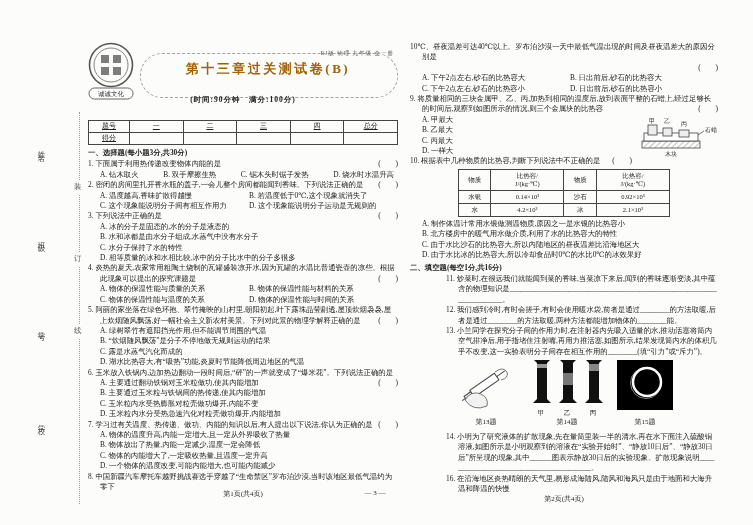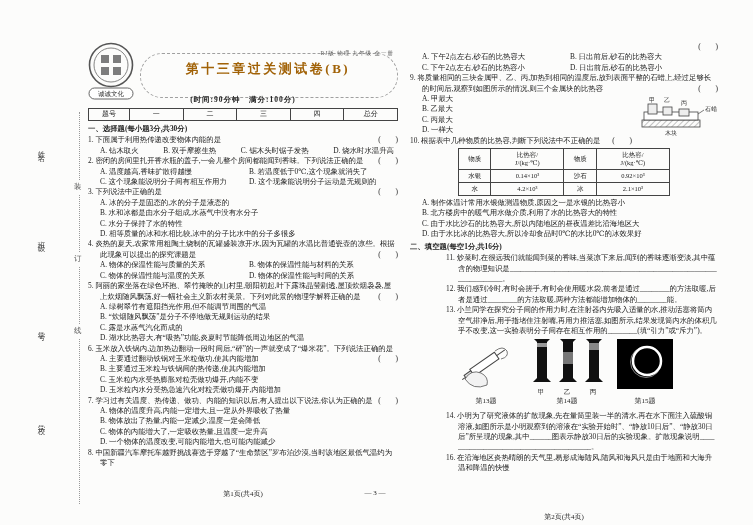--- a/index.html
+++ b/index.html
@@ -23,21 +23,21 @@
   #seal{position:absolute;left:-2px;top:0;}
   #title-box{position:absolute;left:52px;top:13px;width:256px;height:43px;
     border:1px dashed #a0a0a0;border-radius:22px;}
   #paper-title{position:absolute;left:52px;top:22px;width:256px;text-align:center;
     font-size:13px;font-weight:bold;letter-spacing:2.5px;line-height:14px;color:#a16207;}
   #edition{position:absolute;right:4px;top:8px;font-size:5.5px;color:#555;letter-spacing:1px;}
   #subtitle{position:absolute;left:0;top:55px;width:100%;text-align:center;
     font-size:7.5px;font-weight:bold;letter-spacing:1px;}
 
   
-  #score-table{width:100%;border-collapse:collapse;table-layout:fixed;margin:2px 0 3px 0;}
+  #score-table{width:100%;border-collapse:collapse;table-layout:fixed;margin:14px 0 3px 0;text-decoration:underline;}
   #score-table td{border:1px solid #444;height:11px;text-align:center;font-size:7px;padding:0;}
   #score-table td:first-child{width:40px;}
 
   .section-title{font-weight:bold;margin:2px 0 1px 0;}
 
   
   .q{margin:0;}
   .qhead{padding-left:12px;text-indent:-12px;}
   .fq-item{padding-left:12px;text-indent:-12px;margin-left:36px;}
   .bracket{float:right;}
@@ -59,21 +59,21 @@
   
   #figs-row{display:flex;justify-content:center;align-items:flex-end;margin:2px 0 5px 0;gap:11px;}
   .figbox{text-align:center;}
   .figcap{display:block;font-size:7px;margin-top:1px;}
   .tube-labels{display:flex;justify-content:space-around;width:78px;font-size:6.5px;line-height:7px;}
 
   
   .footer{position:absolute;font-size:7px;text-align:center;}
   #footer1{left:88px;width:310px;top:489px;}
   #sheet-no{left:352px;width:46px;top:489px;}
-  #footer2{left:410px;width:308px;top:512px;}
+  #footer2{left:410px;width:308px;top:494px;}
 </style>
 </head>
 <body>
 
 <div id="sheet">
 
   <span class="mfield" style="top:145px">姓名</span>
   <span class="mfield" style="top:235px">班级</span>
   <span class="mfield" style="top:325px">学号</span>
   <span class="mfield" style="top:418px">学校</span>
@@ -105,20 +105,28 @@
     <table id="score-table">
       <tbody>
           <tr>
         <td>题号</td>
         <td>一</td>
         <td>二</td>
         <td>三</td>
         <td>四</td>
         <td>总分</td>
       </tr>
+      <tr>
+        <td>得分</td>
+        <td></td>
+        <td></td>
+        <td></td>
+        <td></td>
+        <td></td>
+      </tr>
     </tbody>
       </table>
 
     <div class="section-title">一、选择题(每小题3分,共30分)</div>
     <div id="p1-questions">
         <div class="q">
           <div class="qhead"><span class="qno">1. </span><span class="stem">下面属于利用热传递改变物体内能的是</span><span class="bracket">(　　)</span></div>
           <div class="opts cols4">
             <div class="opt">A. 钻木取火</div>
             <div class="opt">B. 双手摩擦生热</div>
@@ -182,20 +190,21 @@
         </div>
         <div class="q">
           <div class="qhead"><span class="qno">8. </span><span class="stem">中国新疆汽车摩托车越野挑战赛选手穿越了“生命禁区”罗布泊沙漠,当时该地区最低气温约为零下</span></div>
         </div>
       </div>
   </div>
 
   <div class="page" id="page2" style="top:42px">
     <div id="p2-choice">
         <div class="q">
+          <div class="qhead"><span class="stem">10℃、昼夜温差可达40℃以上。罗布泊沙漠一天中最低气温出现的时间及昼夜温差大的原因分别是</span></div>
           <div class="bracket-line">(　　)</div>
           <div class="opts cols2">
             <div class="opt">A. 下午2点左右,砂石的比热容大</div>
             <div class="opt">B. 日出前后,砂石的比热容大</div>
             <div class="opt">C. 下午2点左右,砂石的比热容小</div>
             <div class="opt">D. 日出前后,砂石的比热容小</div>
           </div>
         </div>
         <div class="q">
           <div class="qhead"><span class="qno">9. </span><span class="stem">将质量相同的三块金属甲、乙、丙,加热到相同的温度后,放到表面平整的石蜡上,经过足够长的时间后,观察到如图所示的情况,则三个金属块的比热容</span><span class="bracket">(　　)</span></div>

